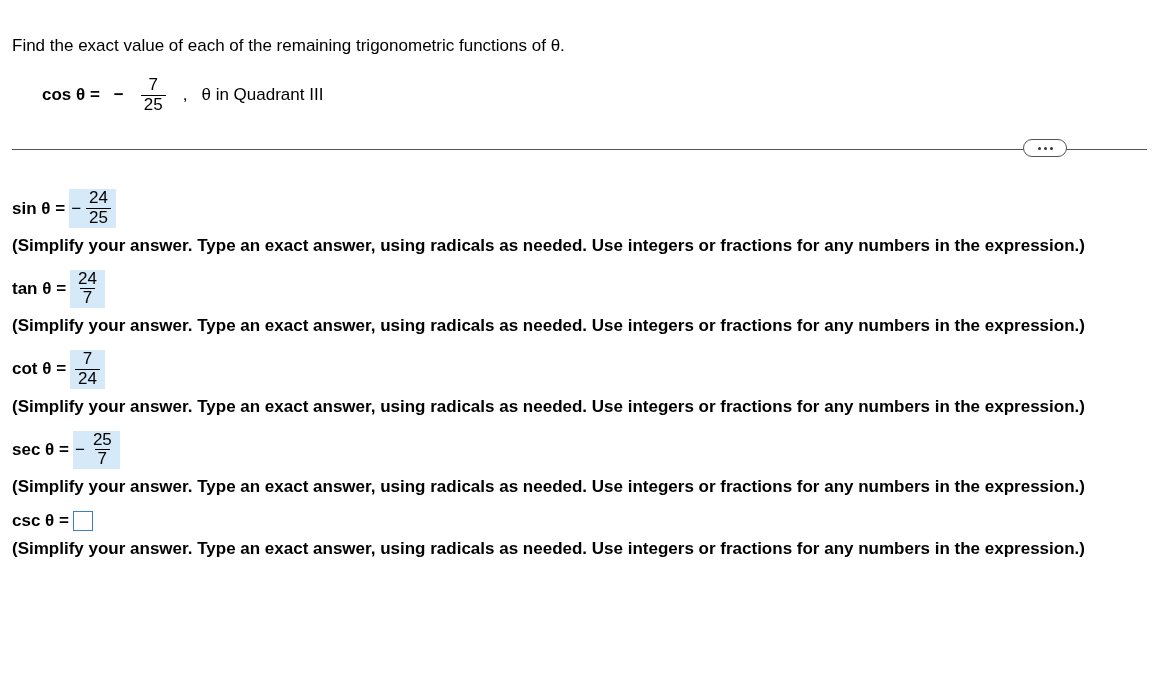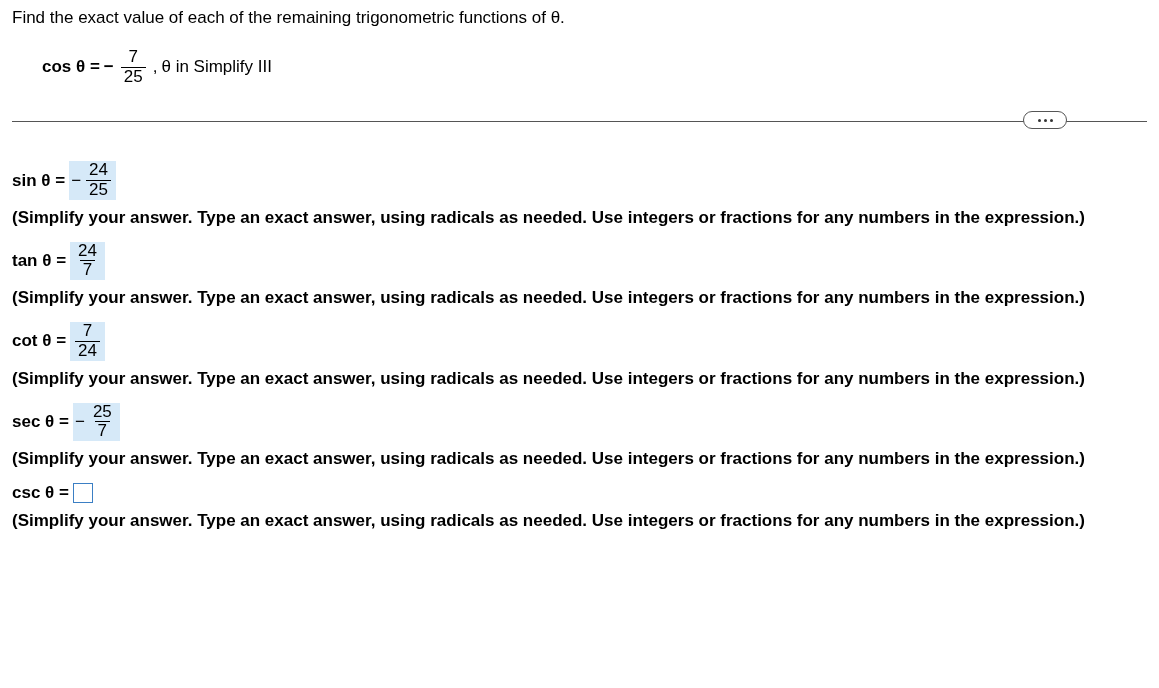--- a/index.html
+++ b/index.html
@@ -6,27 +6,28 @@
     font-family: Arial, Helvetica, sans-serif;
     font-size: 17px;
     color: #000;
     margin: 0;
     padding: 8px 12px;
     width: 1159px;
     box-sizing: border-box;
   }
   .question-text {
     margin-bottom: 20px;
+    margin-top: 28px;
   }
   .given-expr {
     margin-left: 30px;
     margin-bottom: 25px;
     display: flex;
     align-items: center;
-    gap: 4px;
+    gap: 14px;
   }
   .bold {
     font-weight: bold;
   }
   .frac {
     display: inline-flex;
     flex-direction: column;
     align-items: center;
     vertical-align: middle;
     line-height: 1.1;
@@ -110,21 +111,21 @@
 <div class="question-text">Find the exact value of each of the remaining trigonometric functions of θ.</div>
 
 <div class="given-expr">
   <span class="bold">cos θ =</span>
   <span class="bold">−</span>
   <span class="frac">
     <span class="num">7</span>
     <span class="den">25</span>
   </span>
   <span>,</span>
-  <span>θ in Simplify III</span>
+  <span>θ in Quadrant III</span>
 </div>
 
 <div class="hr-row">
   <div class="hr-line"></div>
   <div class="more-btn">
     <div class="more-dots">
       <span></span>
         <span></span>
         <span></span>
     </div>

